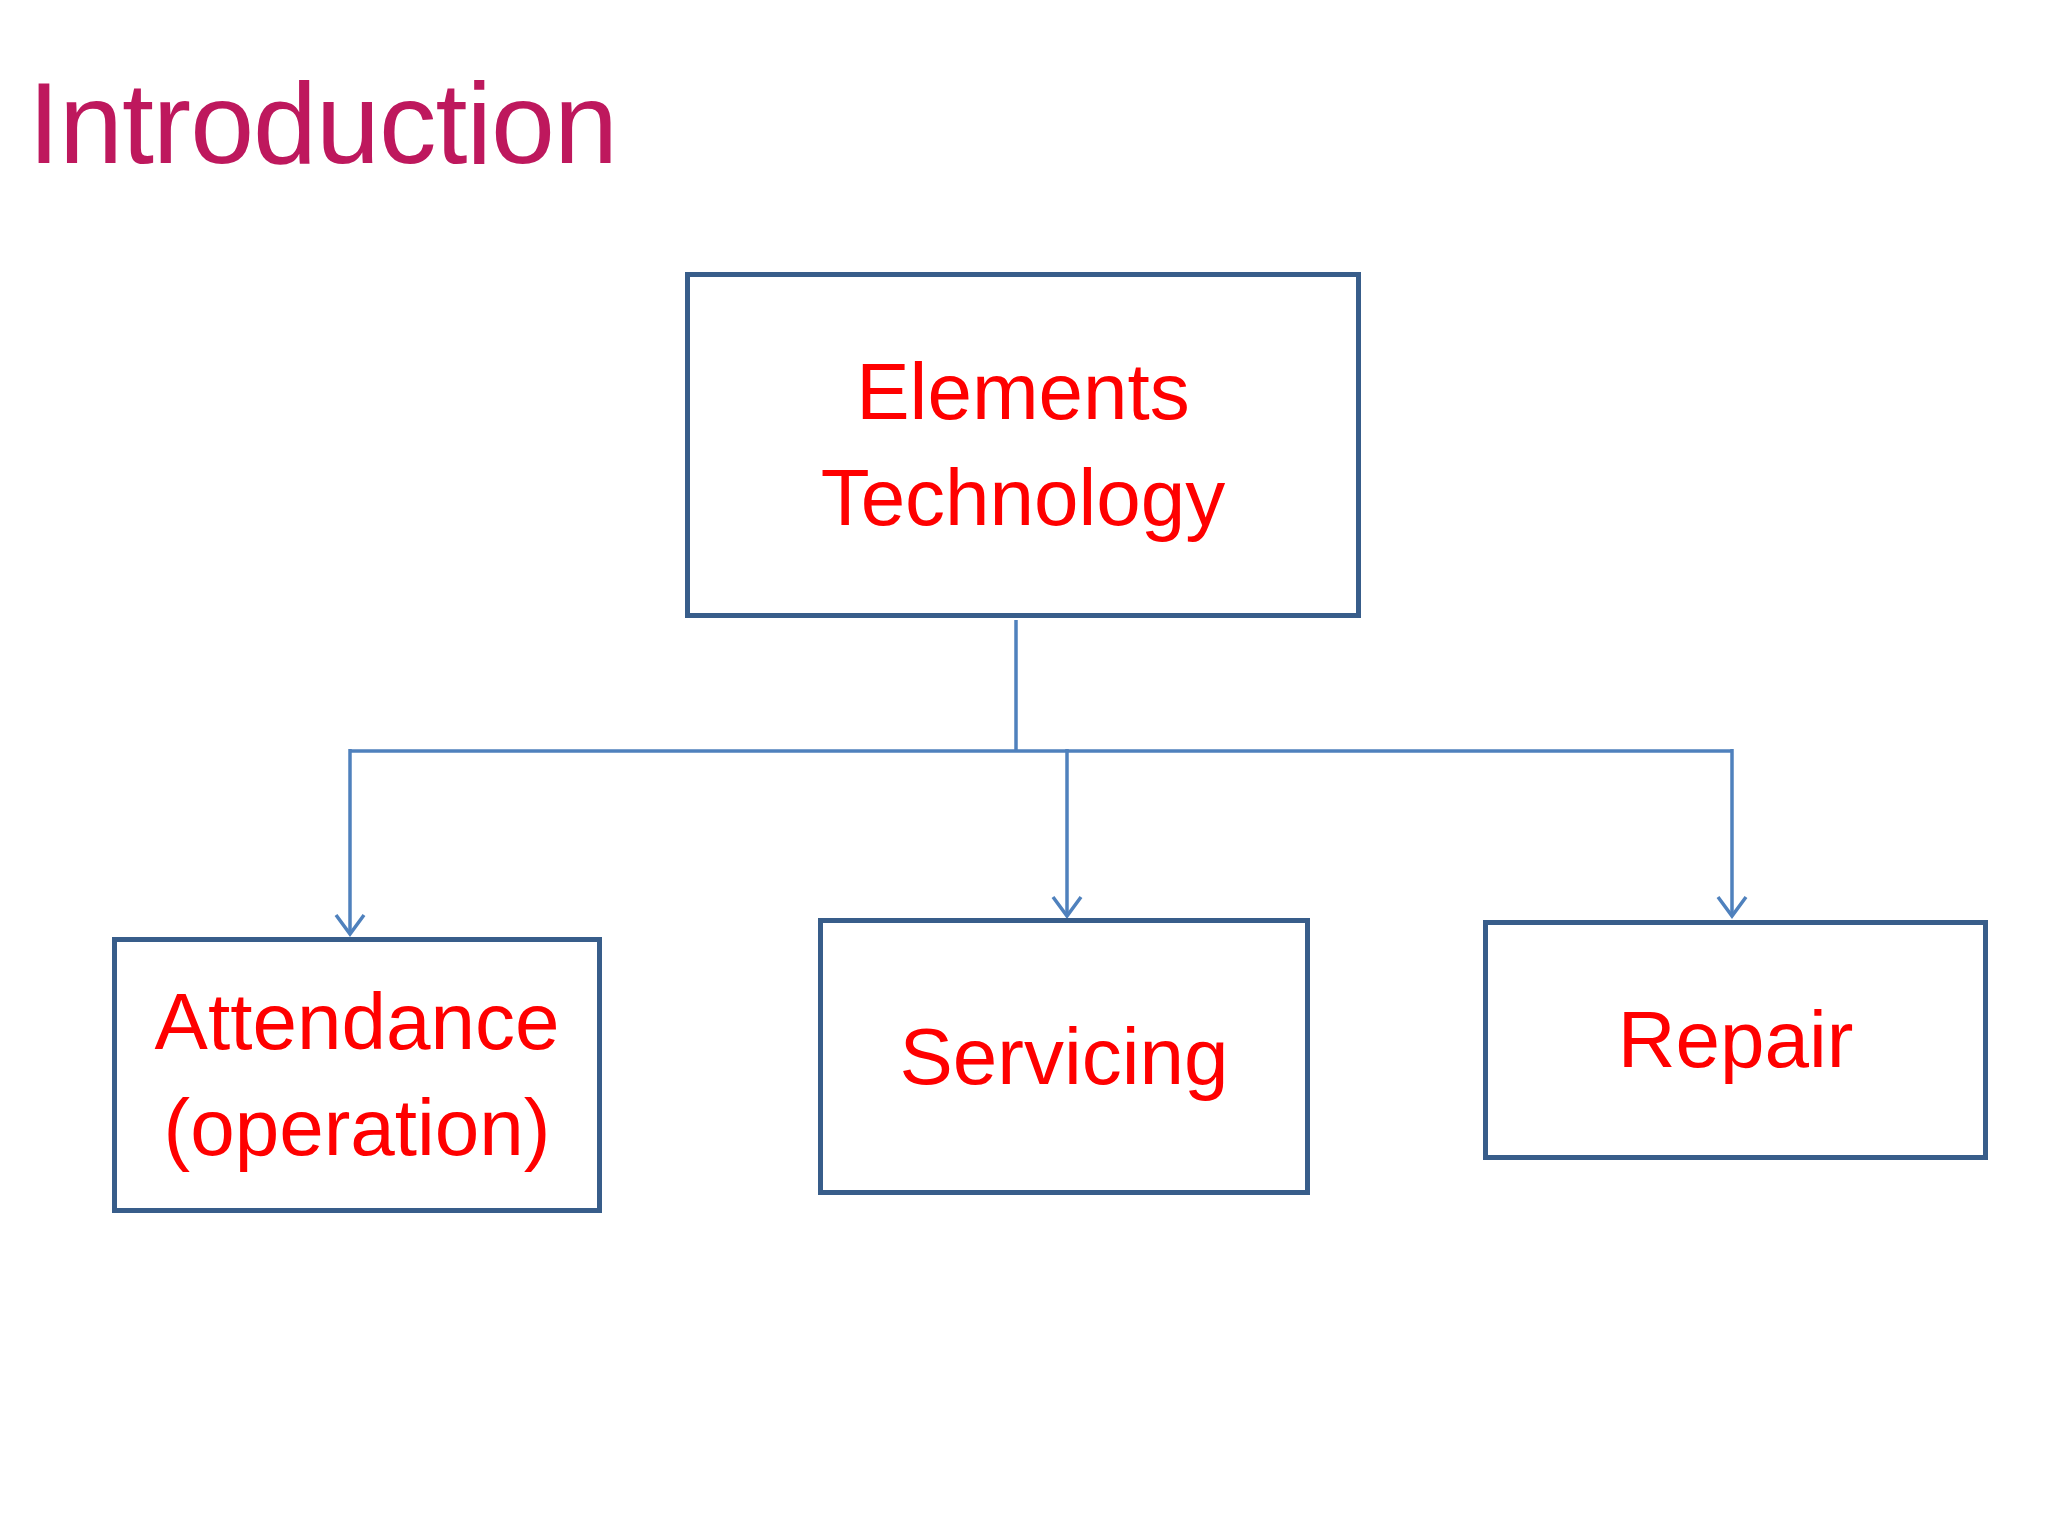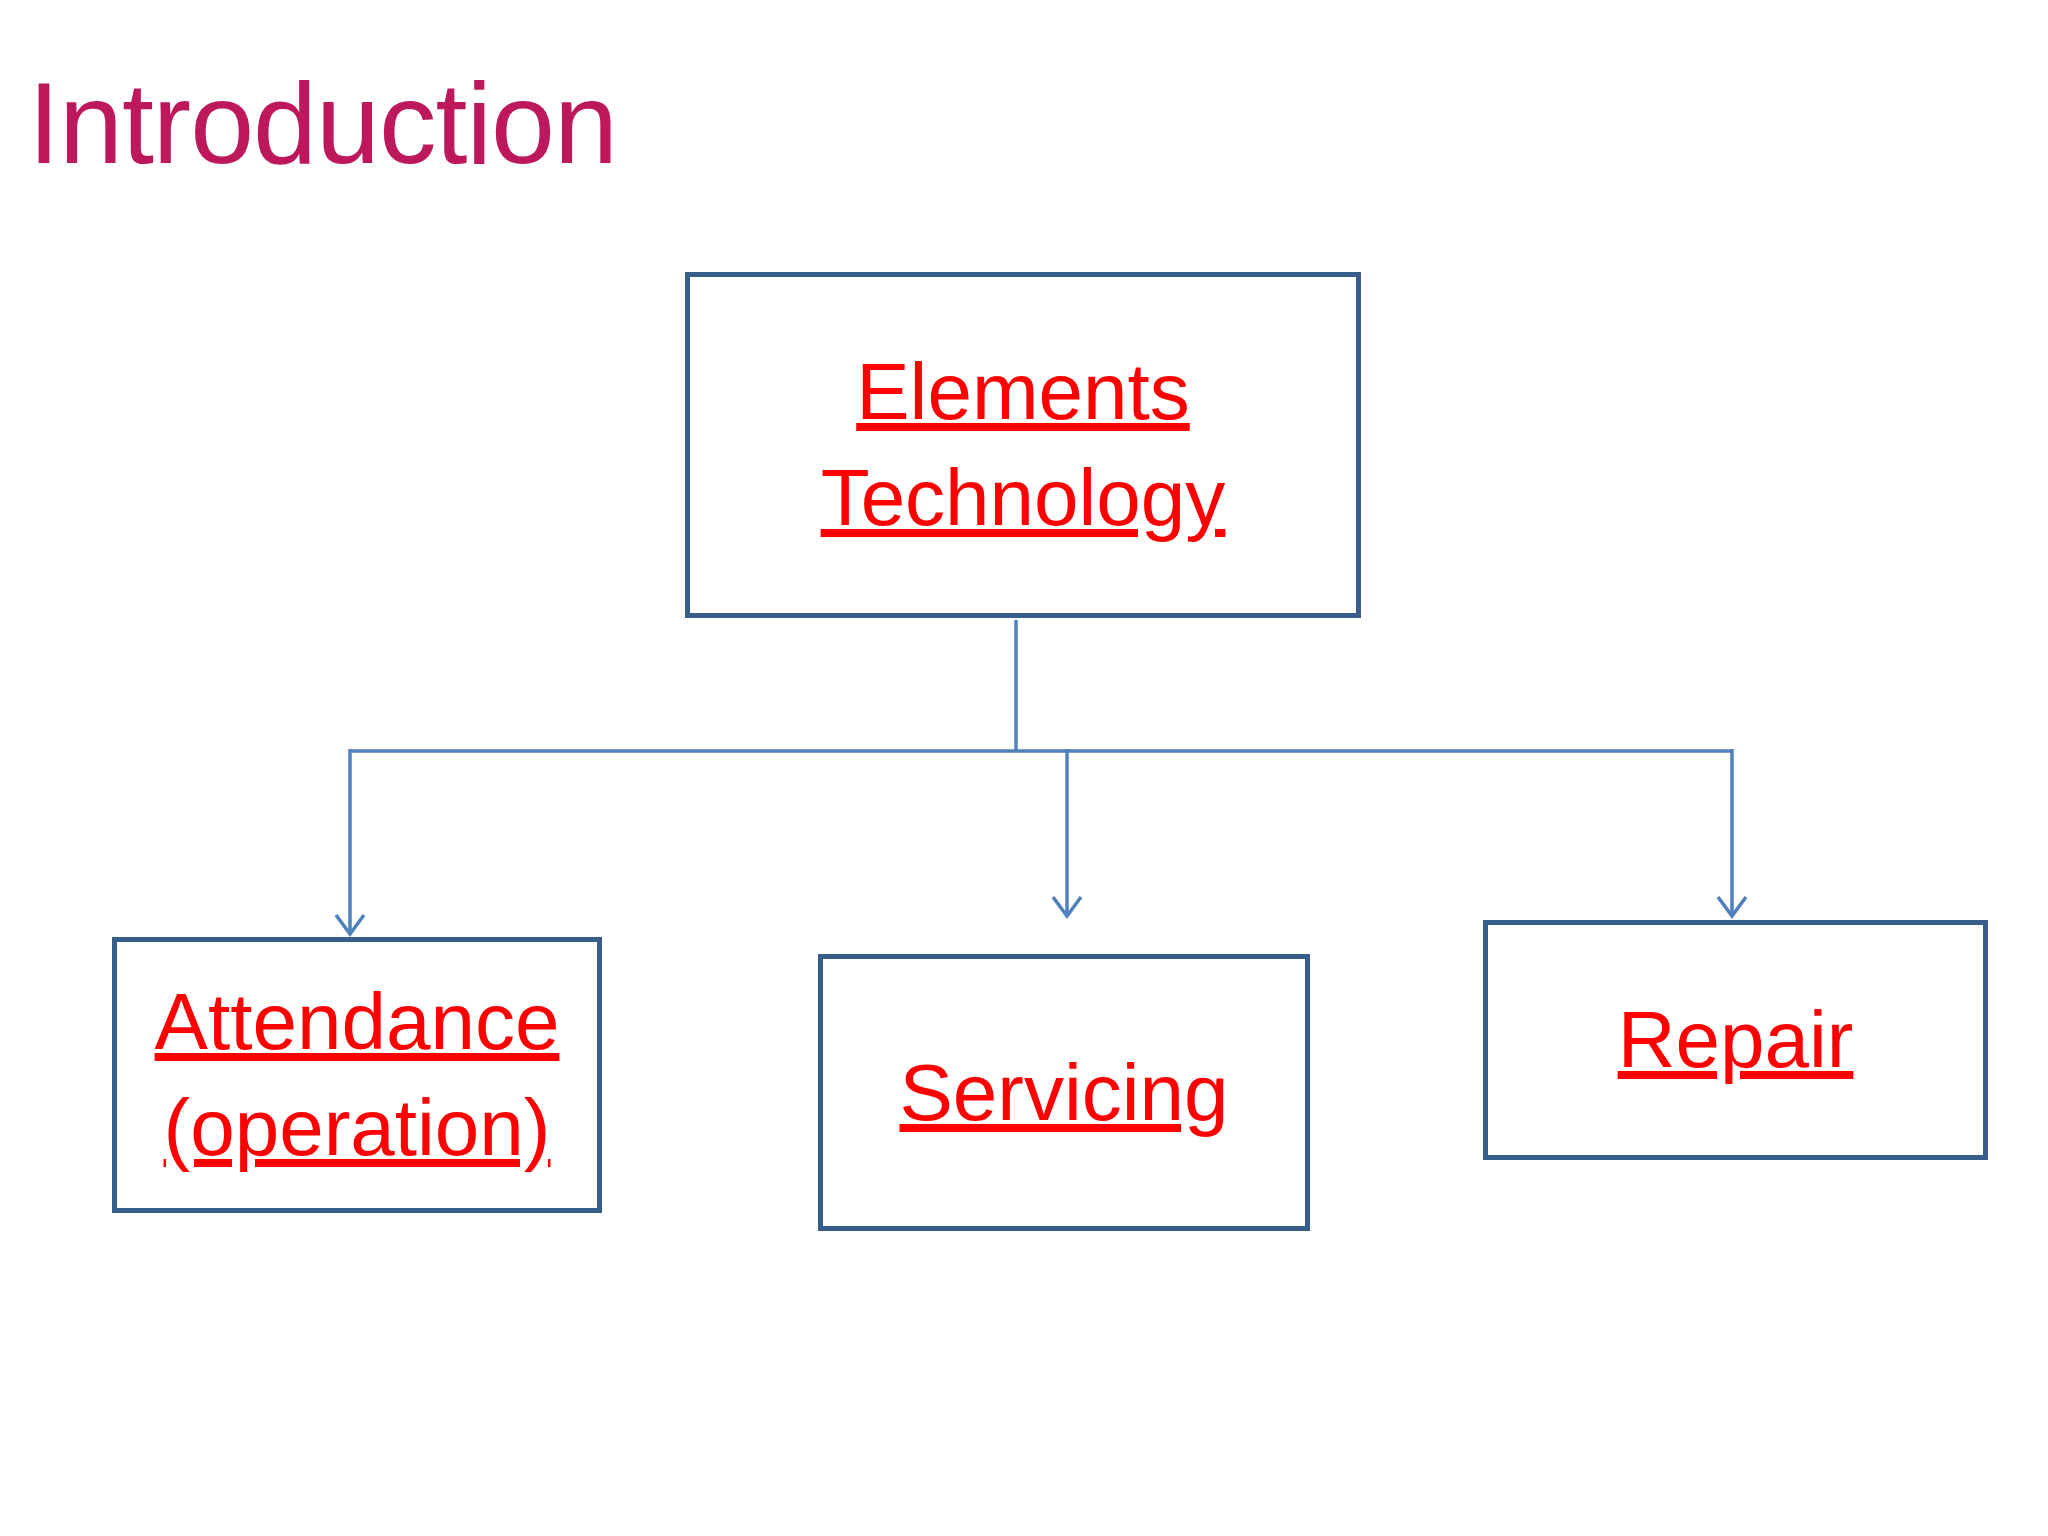--- a/index.html
+++ b/index.html
@@ -40,25 +40,24 @@
     background: #ffffff;
     display: flex;
     flex-direction: column;
     align-items: center;
     justify-content: center;
     text-align: center;
     color: #FF0000;
     font-size: 80px;
     line-height: 1.32;
     white-space: nowrap;
-    text-decoration: underline;
   }
   .node-root       { left: 685px;  top: 272px; width: 676px; height: 346px; }
   .node-attendance { left: 112px;  top: 937px; width: 490px; height: 276px; }
-  .node-servicing  { left: 818px;  top: 918px; width: 492px; height: 277px; margin-top: 36px; }
+  .node-servicing  { left: 818px;  top: 918px; width: 492px; height: 277px; }
   .node-repair     { left: 1483px; top: 920px; width: 505px; height: 240px; }
 </style>
 </head>
 <body>
 
 <div class="slide">
 
   <div class="title">Introduction</div>
 
   <svg class="connectors" viewBox="0 0 2048 1536" xmlns="http://www.w3.org/2000/svg">

